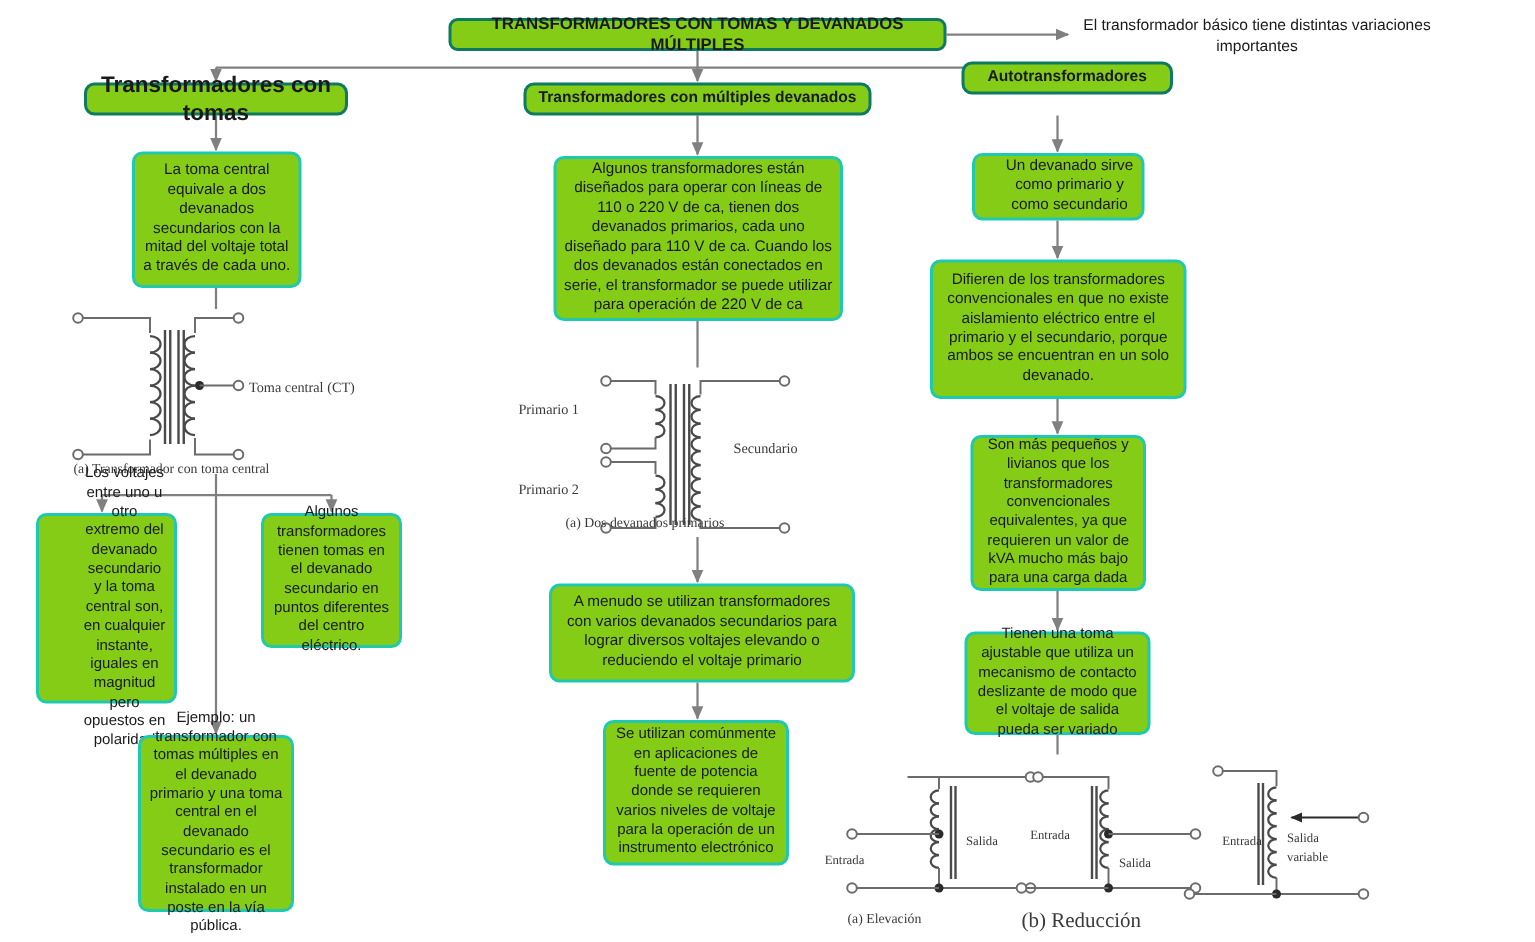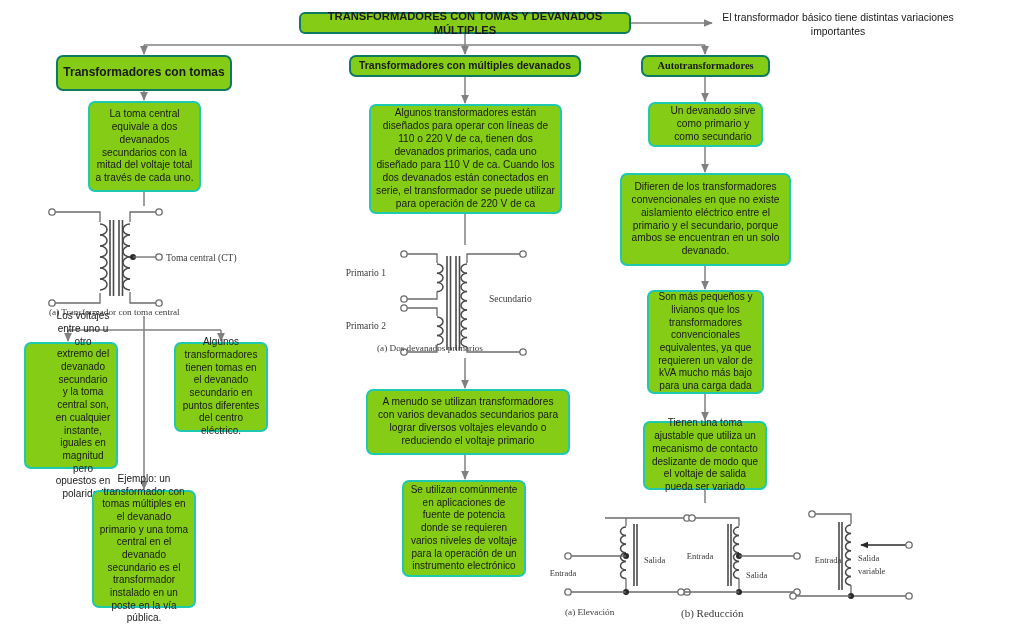--- a/index.html
+++ b/index.html
@@ -303,21 +303,21 @@
   </svg>
 
   <div class="node header" style="left:299px; top:12px; width:332px; height:22px; font-size:11.2px;">
     <span>TRANSFORMADORES CON TOMAS Y DEVANADOS MÚLTIPLES</span>
   </div>
 
   <div class="plain-text" style="left:716px; top:11px; width:244px; font-size:10.4px;">
     <span>El transformador básico tiene distintas variaciones importantes</span>
   </div>
 
-  <div class="node cat" style="left:56px; top:55px; width:176px; height:36px; font-size:12px;">
+  <div class="node cat" style="left:56px; top:55px; width:176px; height:22px; font-size:15px;">
     <span>Transformadores con tomas</span>
   </div>
 
   <div class="node" style="left:88px; top:101px; width:113px; height:91px; font-size:10.2px;">
     <span>La toma central equivale a dos devanados secundarios con la mitad del voltaje total a través de cada uno.</span>
   </div>
 
   <div class="fig-caption" style="left:49px; top:307px; font-size:9.2px;">
     <span>(a) Transformador con toma central</span>
   </div>
@@ -347,21 +347,21 @@
   </div>
 
   <div class="node" style="left:366px; top:389px; width:204px; height:66px; font-size:10.2px;">
     <span>A menudo se utilizan transformadores con varios devanados secundarios para lograr diversos voltajes elevando o reduciendo el voltaje primario</span>
   </div>
 
   <div class="node" style="left:402px; top:480px; width:124px; height:97px; font-size:10px;">
     <span>Se utilizan comúnmente en aplicaciones de fuente de potencia donde se requieren varios niveles de voltaje para la operación de un instrumento electrónico</span>
   </div>
 
-  <div class="node cat" style="left:641px; top:55px; width:129px; height:22px; font-size:10.4px;font-family:Liberation Serif, serif;">
+  <div class="node cat" style="left:641px; top:41px; width:141px; height:22px; font-size:10.4px;">
     <span>Autotransformadores</span>
   </div>
 
   <div class="node" style="left:648px; top:102px; width:115px; height:45px; font-size:10.2px;padding-left:20px;">
     <span>Un devanado sirve como primario y como secundario</span>
   </div>
 
   <div class="node" style="left:647px; top:290px; width:117px; height:104px; font-size:10px;">
     <span>Son más pequeños y livianos que los transformadores convencionales equivalentes, ya que requieren un valor de kVA mucho más bajo para una carga dada</span>
   </div>
@@ -371,21 +371,21 @@
   </div>
 
   <div class="node" style="left:643px; top:421px; width:124px; height:69px; font-size:10px;">
     <span>Tienen una toma ajustable que utiliza un mecanismo de contacto deslizante de modo que el voltaje de salida pueda ser variado</span>
   </div>
 
   <div class="fig-caption" style="left:565px; top:607px; font-size:9.2px;">
     <span>(a) Elevación</span>
   </div>
 
-  <div class="fig-caption" style="left:681px; top:607px; font-size:11px;">
+  <div class="fig-caption" style="left:681px; top:607px; font-size:14px;">
     <span>(b) Reducción</span>
   </div>
 
   <div class="fig-caption" style="left:772px; top:610px; font-size:9.2px;margin-top:44px;">
     <span>(c) Variable</span>
   </div>
 
 </div>
 
 </body></html>

